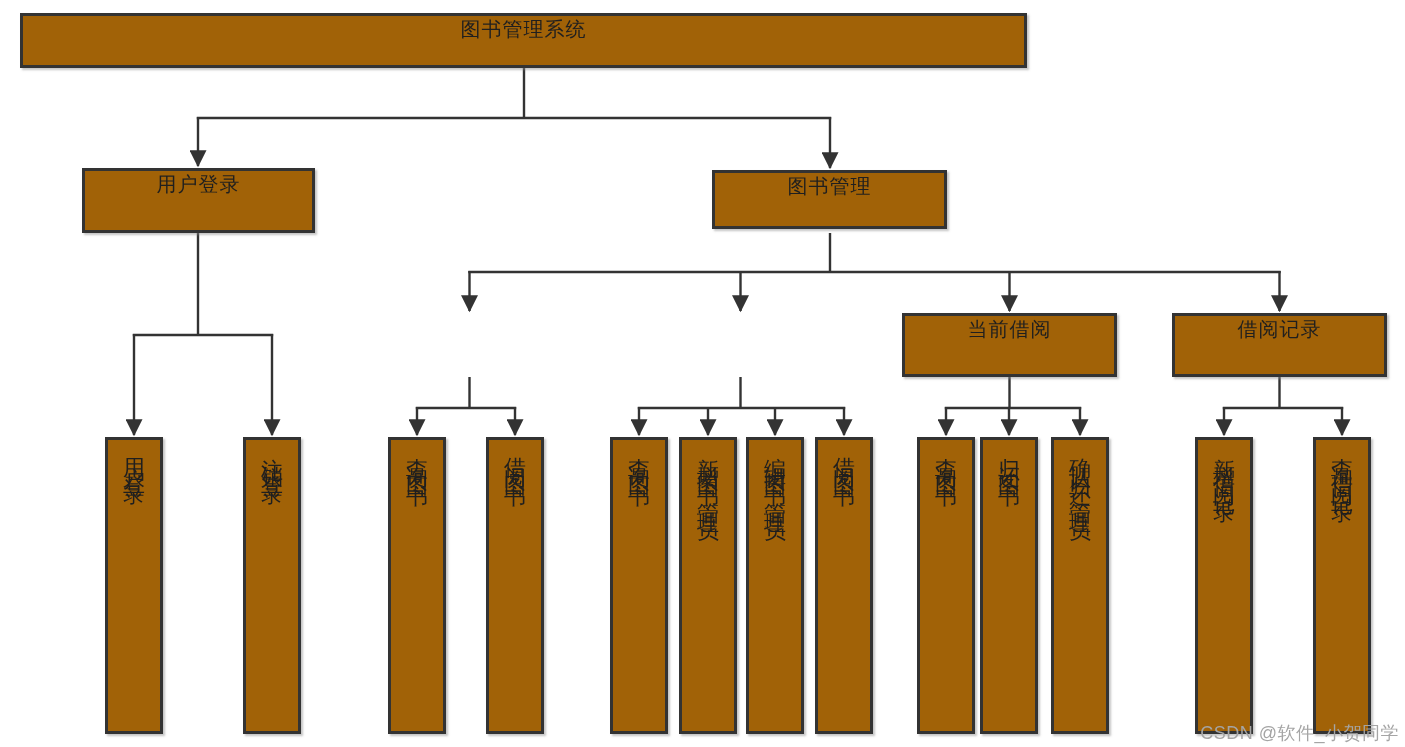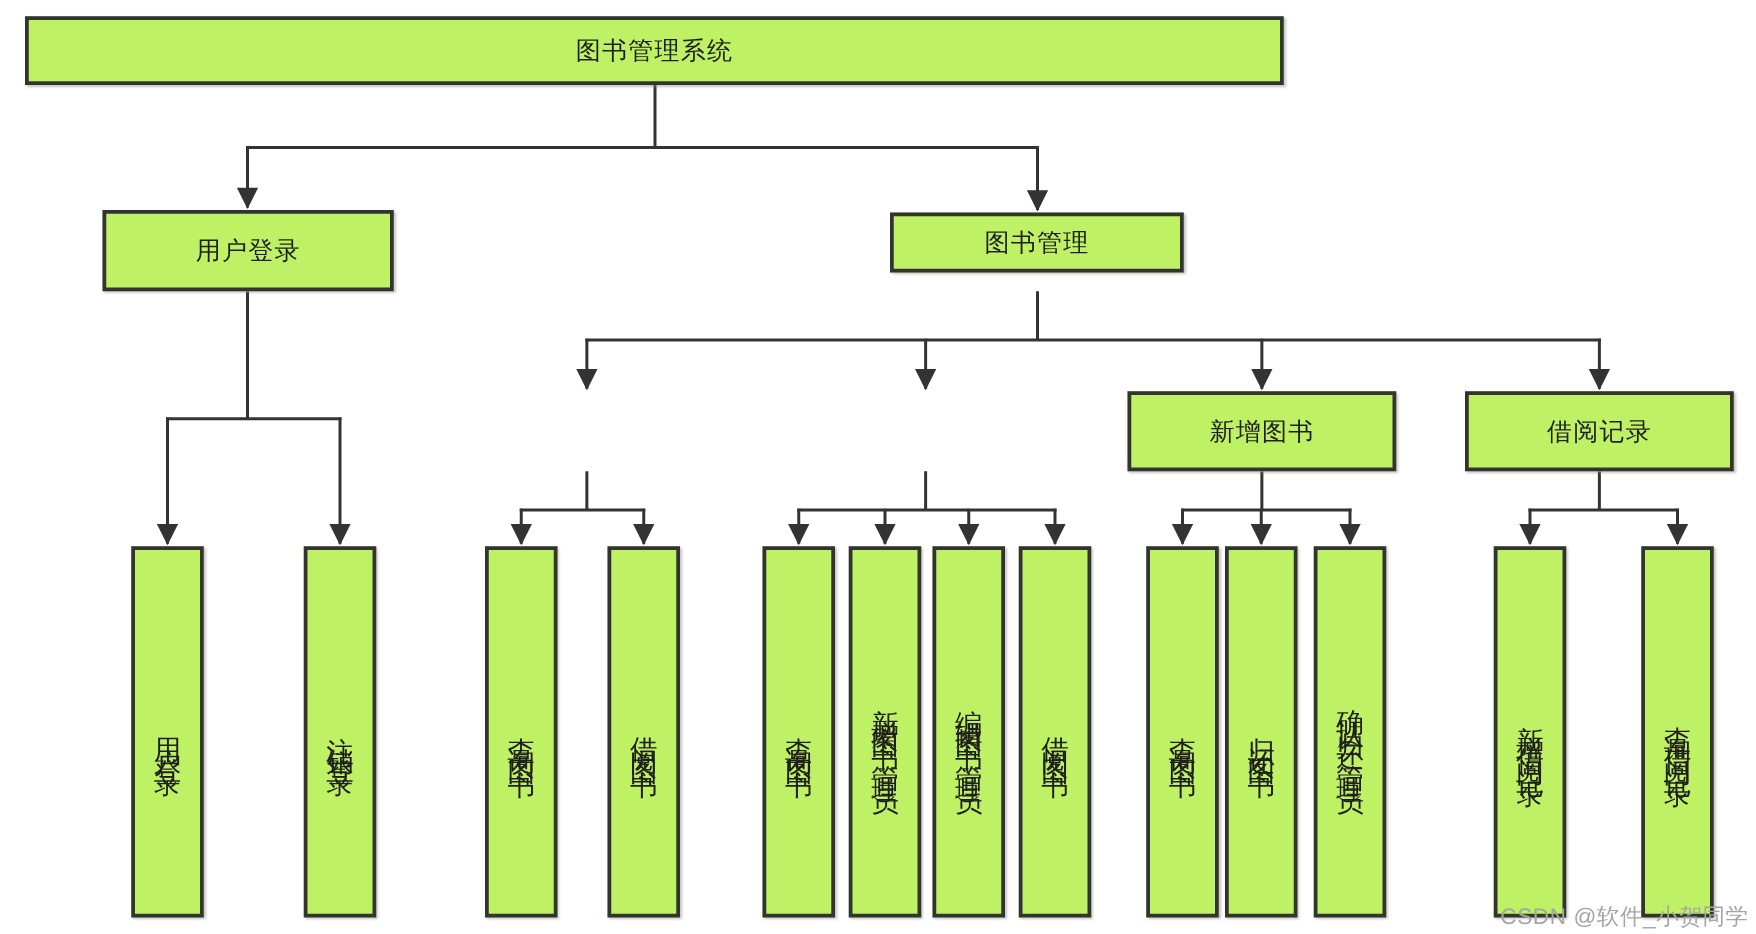--- a/index.html
+++ b/index.html
@@ -17,24 +17,23 @@
   }
   .connectors {
     position: absolute;
     left: 0;
     top: 0;
     z-index: 1;
   }
   .node {
     position: absolute;
     box-sizing: border-box;
-    background: #bef264;
+    background: #a16207;
     border: 3px solid #333333;
     display: flex;
-    align-items: center;
     justify-content: center;
     z-index: 2;
     box-shadow: 1.5px 1.5px 2px rgba(140,140,140,0.5);
   }
   .hlabel {
     font-size: 20px;
     color: #1f1f1f;
     letter-spacing: 1px;
     white-space: nowrap;
   }
@@ -119,26 +118,26 @@
     </g>
   </svg>
 
   <div class="node" style="left:20px;top:13px;width:1007px;height:55px">
     <span class="hlabel">图书管理系统</span>
   </div>
 
   <div class="node" style="left:82px;top:168px;width:233px;height:65px">
     <span class="hlabel">用户登录</span>
   </div>
-  <div class="node" style="left:712px;top:170px;width:235px;height:48px">
+  <div class="node" style="left:712px;top:170px;width:235px;height:59px">
     <span class="hlabel">图书管理</span>
   </div>
 
   <div class="node" style="left:902px;top:313px;width:215px;height:64px">
-    <span class="hlabel">新增图书</span>
+    <span class="hlabel">当前借阅</span>
   </div>
   <div class="node" style="left:1172px;top:313px;width:215px;height:64px">
     <span class="hlabel">借阅记录</span>
   </div>
 
   <div class="node vnode" style="left:105px">
     <span class="vtext">用户登录</span>
   </div>
   <div class="node vnode" style="left:243px">
     <span class="vtext">注销登录</span>

